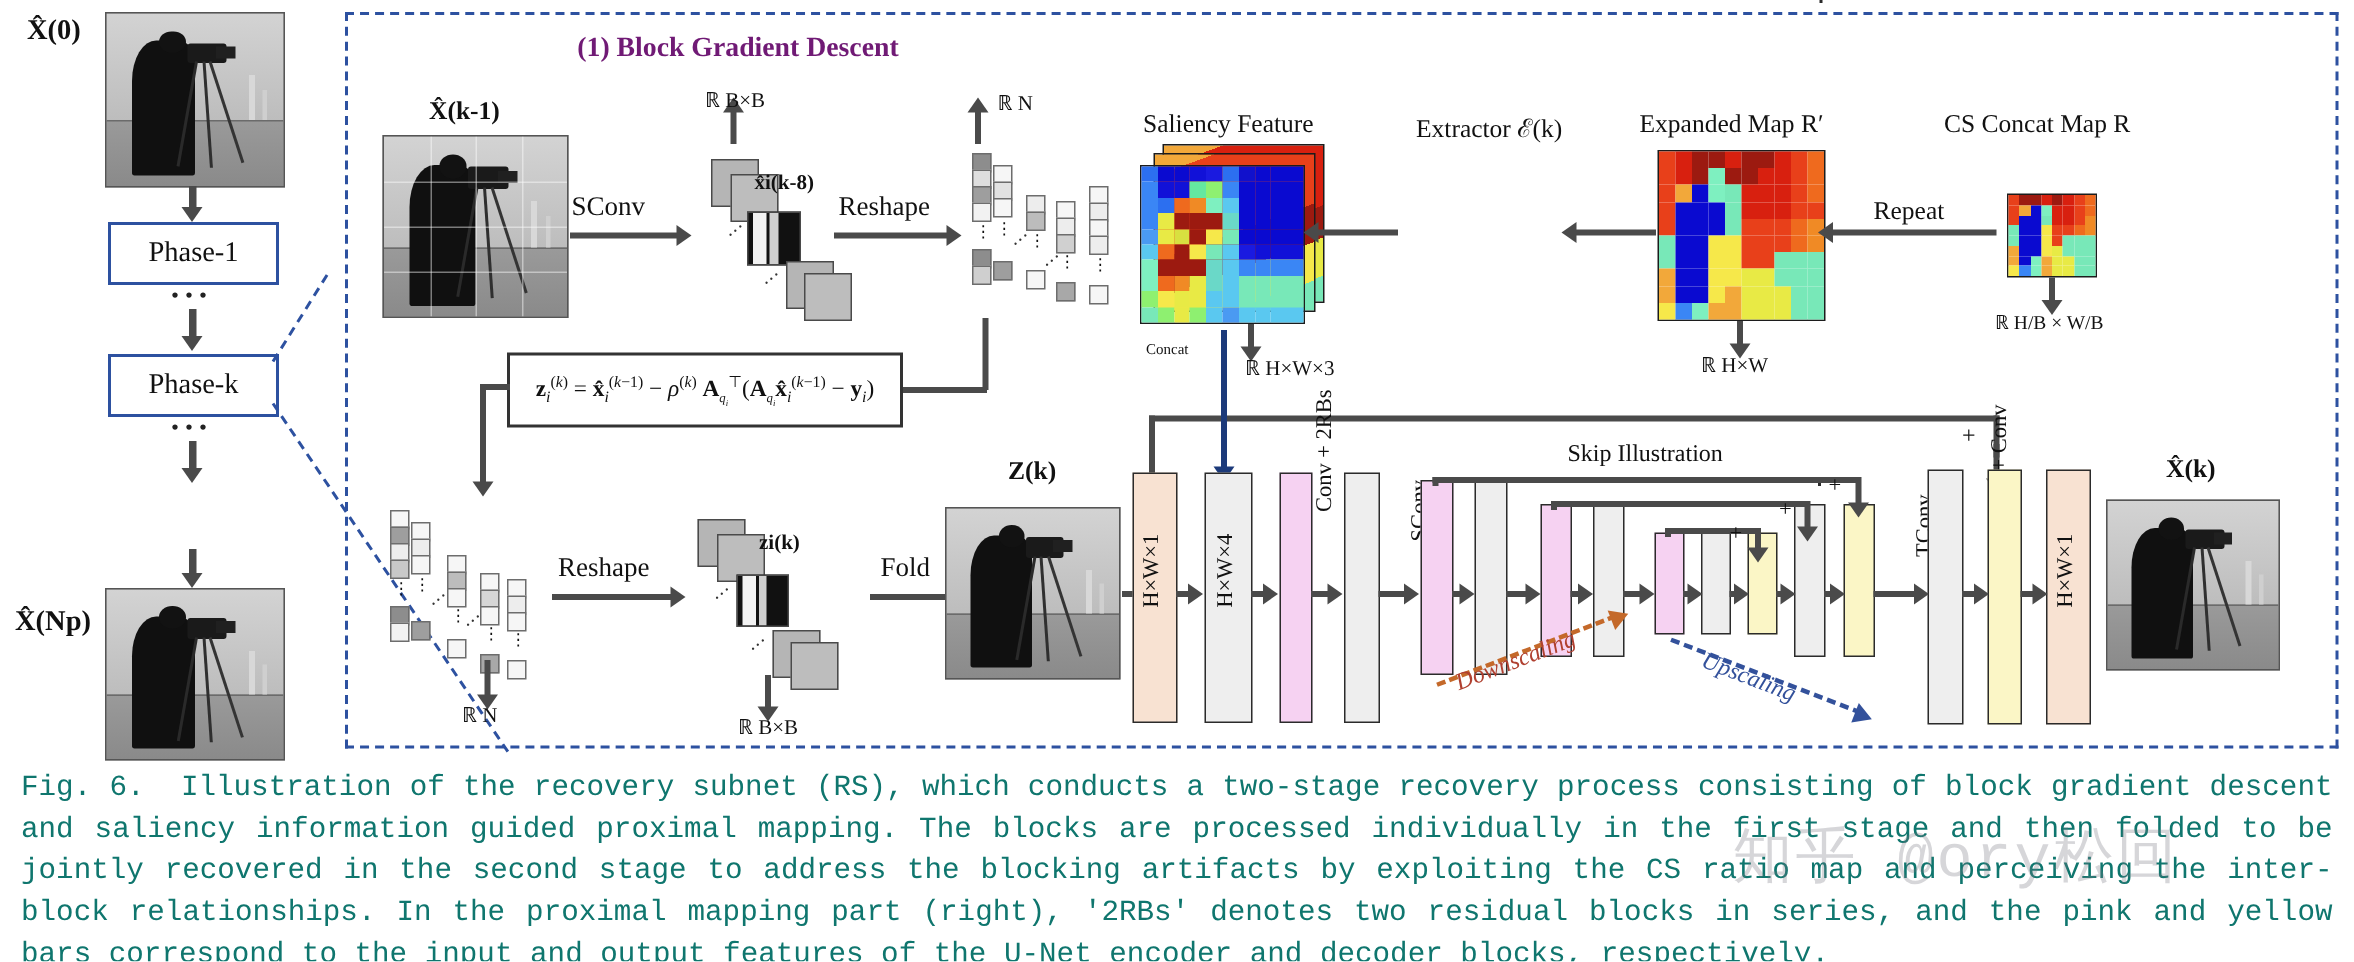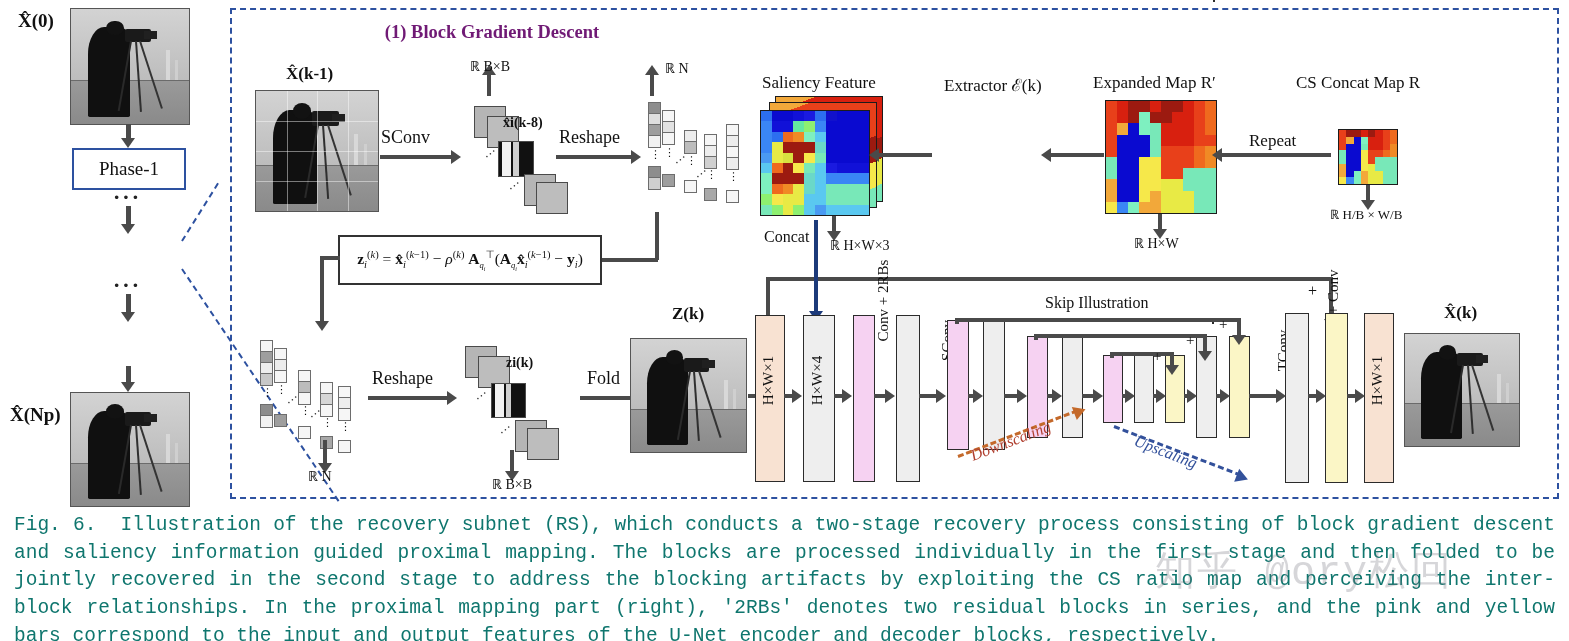--- a/index.html
+++ b/index.html
@@ -128,20 +128,23 @@
     <div class="abs phasebox ctr" style="left:72px;top:148px;width:110px;height:38px;">
       <span>Phase-1</span>
     </div>
 
     <div class="abs dots ctr" style="left:105px;top:188px;width:44px;height:18px;">
       <span>···</span>
     </div>
     <div class="arrowdown" style="left:126px;top:206px;height:20px;"></div>
     <div class="arrowhead-d" style="left:121px;top:224px;"></div>
 
+    <div class="abs phasebox ctr" style="left:72px;top:236px;width:110px;height:38px;">
+      <span>Phase-k</span>
+    </div>
 
     <div class="abs dots ctr" style="left:105px;top:276px;width:44px;height:18px;">
       <span>···</span>
     </div>
     <div class="arrowdown" style="left:126px;top:294px;height:20px;"></div>
     <div class="arrowhead-d" style="left:121px;top:312px;"></div>
 
 
     <div class="arrowdown" style="left:126px;top:366px;height:18px;"></div>
     <div class="arrowhead-d" style="left:121px;top:382px;"></div>
@@ -490,21 +493,21 @@
       <div style="background: rgb(232, 234, 69);"></div>
       <div style="background: rgb(142, 240, 112);"></div>
       <div style="background: rgb(90, 200, 240);"></div>
       <div style="background: rgb(74, 154, 242);"></div>
       <div style="background: rgb(90, 200, 240);"></div>
       <div style="background: rgb(90, 200, 240);"></div>
       <div style="background: rgb(90, 200, 240);"></div>
       <div style="background: rgb(90, 200, 240);"></div>
     </div>
 
-  <div class="abs lbl" style="left:764px;top:228px;font-size:16px;">
+  <div class="abs lbl" style="left:764px;top:228px;font-size:10px;">
     <span>Concat</span>
   </div>
   <div class="varrow" style="left:832px;top:216px;height:16px;"></div>
   <div class="abs lbl" style="left:830px;top:235px;font-size:14px;">
     <span>ℝ H×W×3</span>
   </div>
 
   <div class="abs lbl" style="left:944px;top:73px;font-size:17px;">
     <span>Extractor ℰ(k)</span>
   </div>

